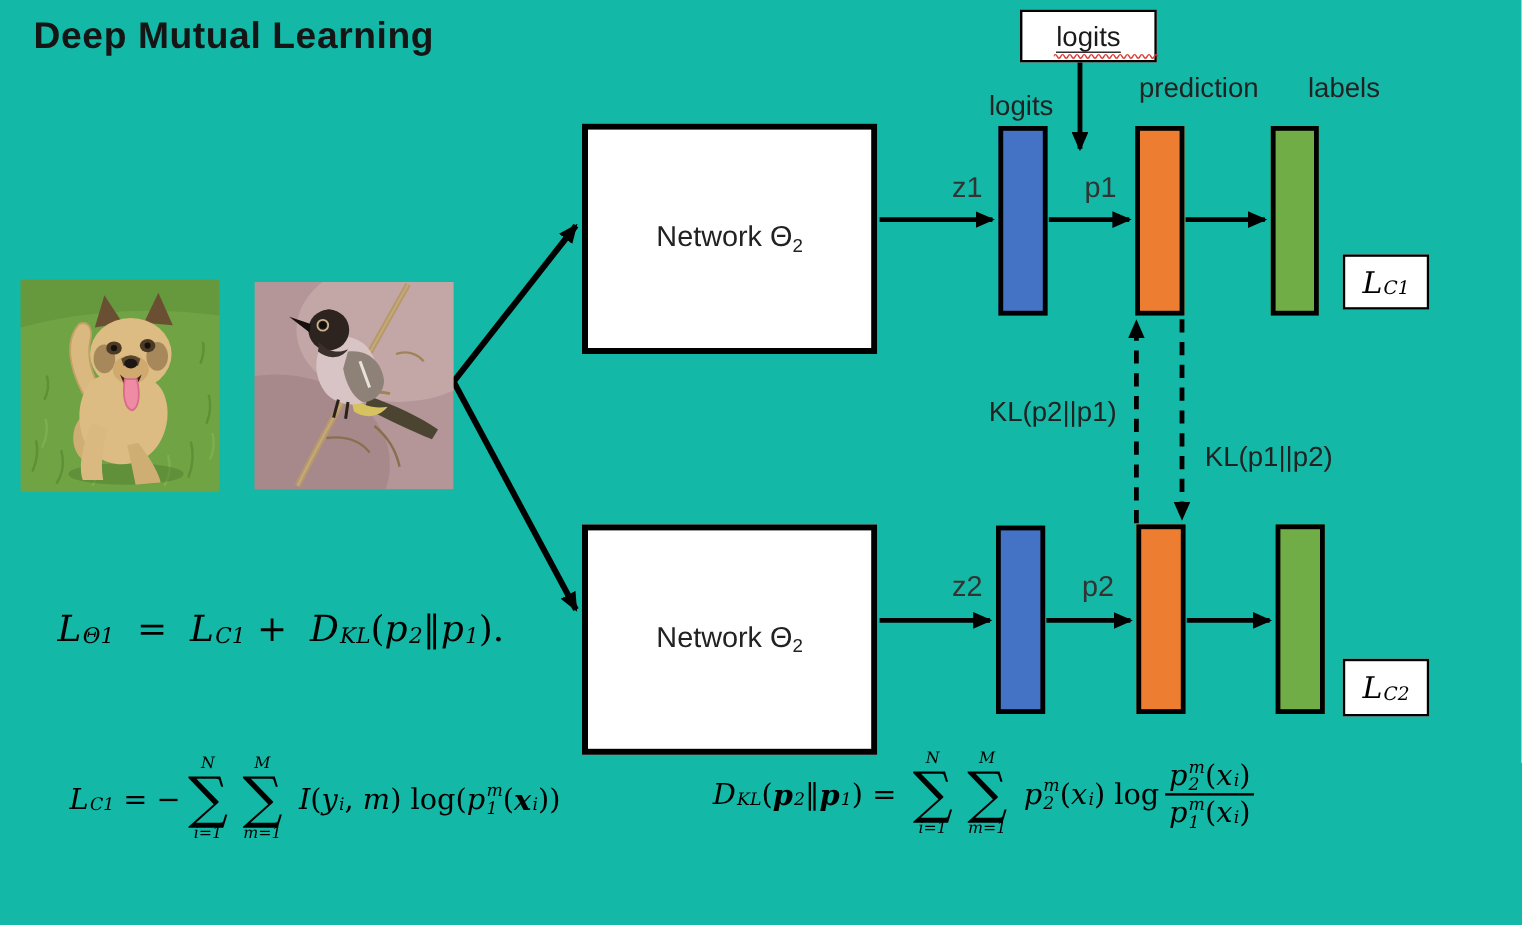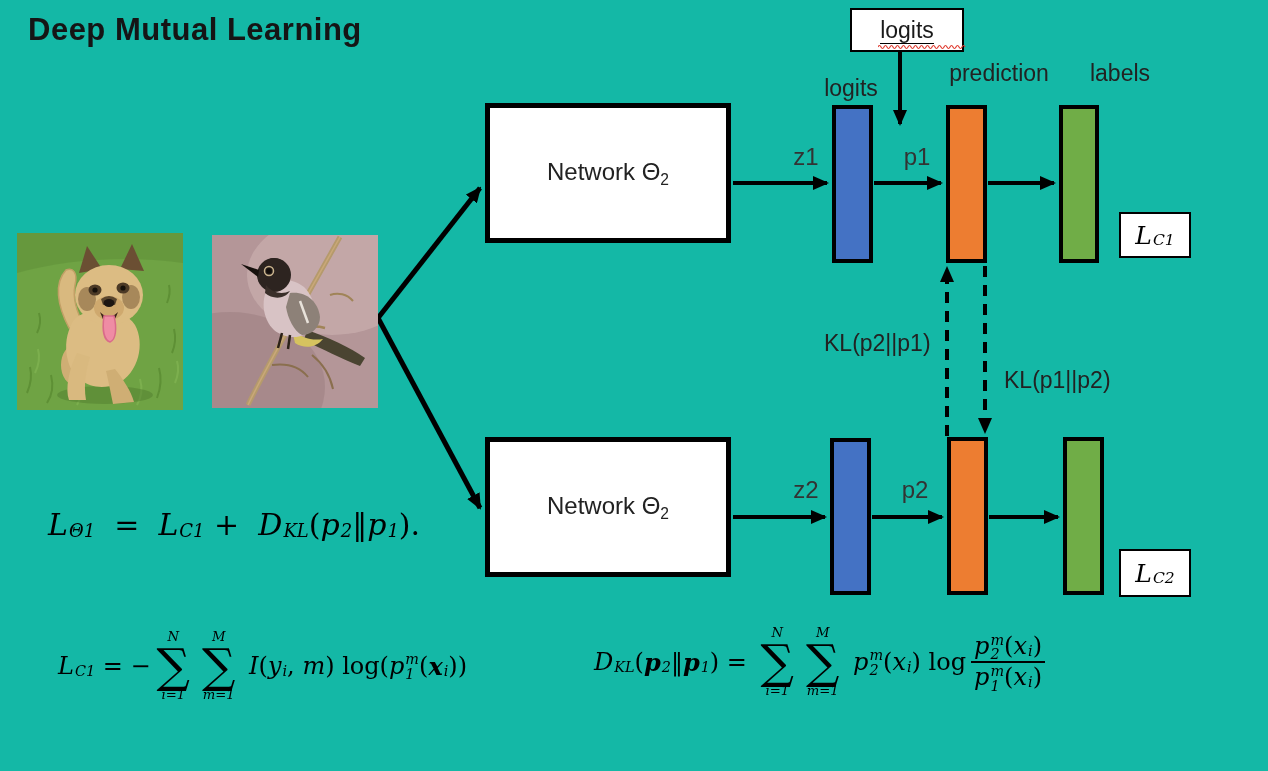--- a/index.html
+++ b/index.html
@@ -10,21 +10,21 @@
   #title{left:28px;top:12px;font-size:31px;font-weight:700;letter-spacing:.5px;color:#151515;}
   
   #softmax-box{left:850px;top:8px;width:110px;height:40px;border:2px solid #000;background:#fff;
                display:flex;align-items:center;justify-content:center;}
   #softmax-inner{position:relative;display:inline-block;}
   #softmax-text{font-size:23px;color:#1a1a1a;border-bottom:1.5px solid #000;padding-bottom:0px;}
   #softmax-squiggle{position:absolute;left:-2px;bottom:-6px;}
   
   .col-label{top:60px;font-size:23px;color:#222;transform:translateX(-50%);white-space:nowrap;}
   
-  .net-box{width:246px;height:140px;border:5px solid #000;background:#fff;box-sizing:border-box;
+  .net-box{width:246px;height:192px;border:5px solid #000;background:#fff;box-sizing:border-box;
            display:flex;align-items:center;justify-content:center;font-size:24px;color:#222;}
   .net-sub{font-size:.65em;vertical-align:-.3em;}
   
   .bar{box-sizing:border-box;border:4px solid #000;}
   
   .loss-box{width:68px;border:2px solid #000;background:#fff;display:flex;align-items:center;justify-content:center;
             font-family:"DejaVu Serif",serif;font-style:italic;font-size:25px;color:#000;}
   .loss-sub{font-size:.62em;transform:translateY(.32em);margin-left:1px;display:inline-block;}
   
   .sig-label{font-size:24px;color:#333;transform:translateX(-50%);white-space:nowrap;}

